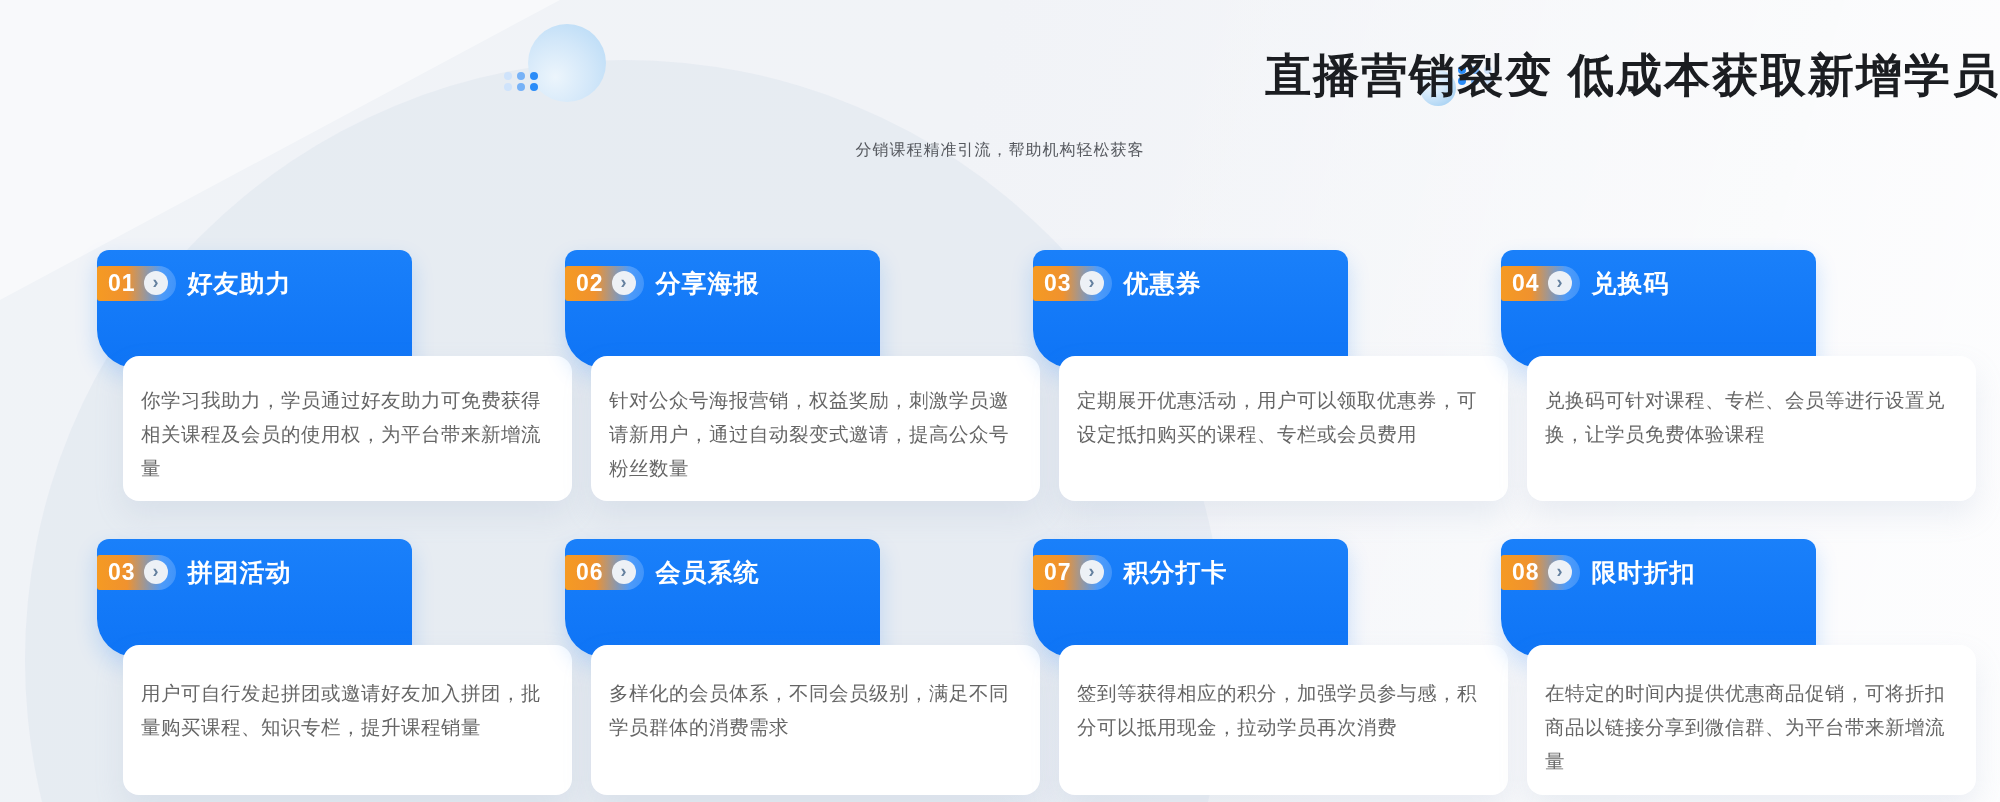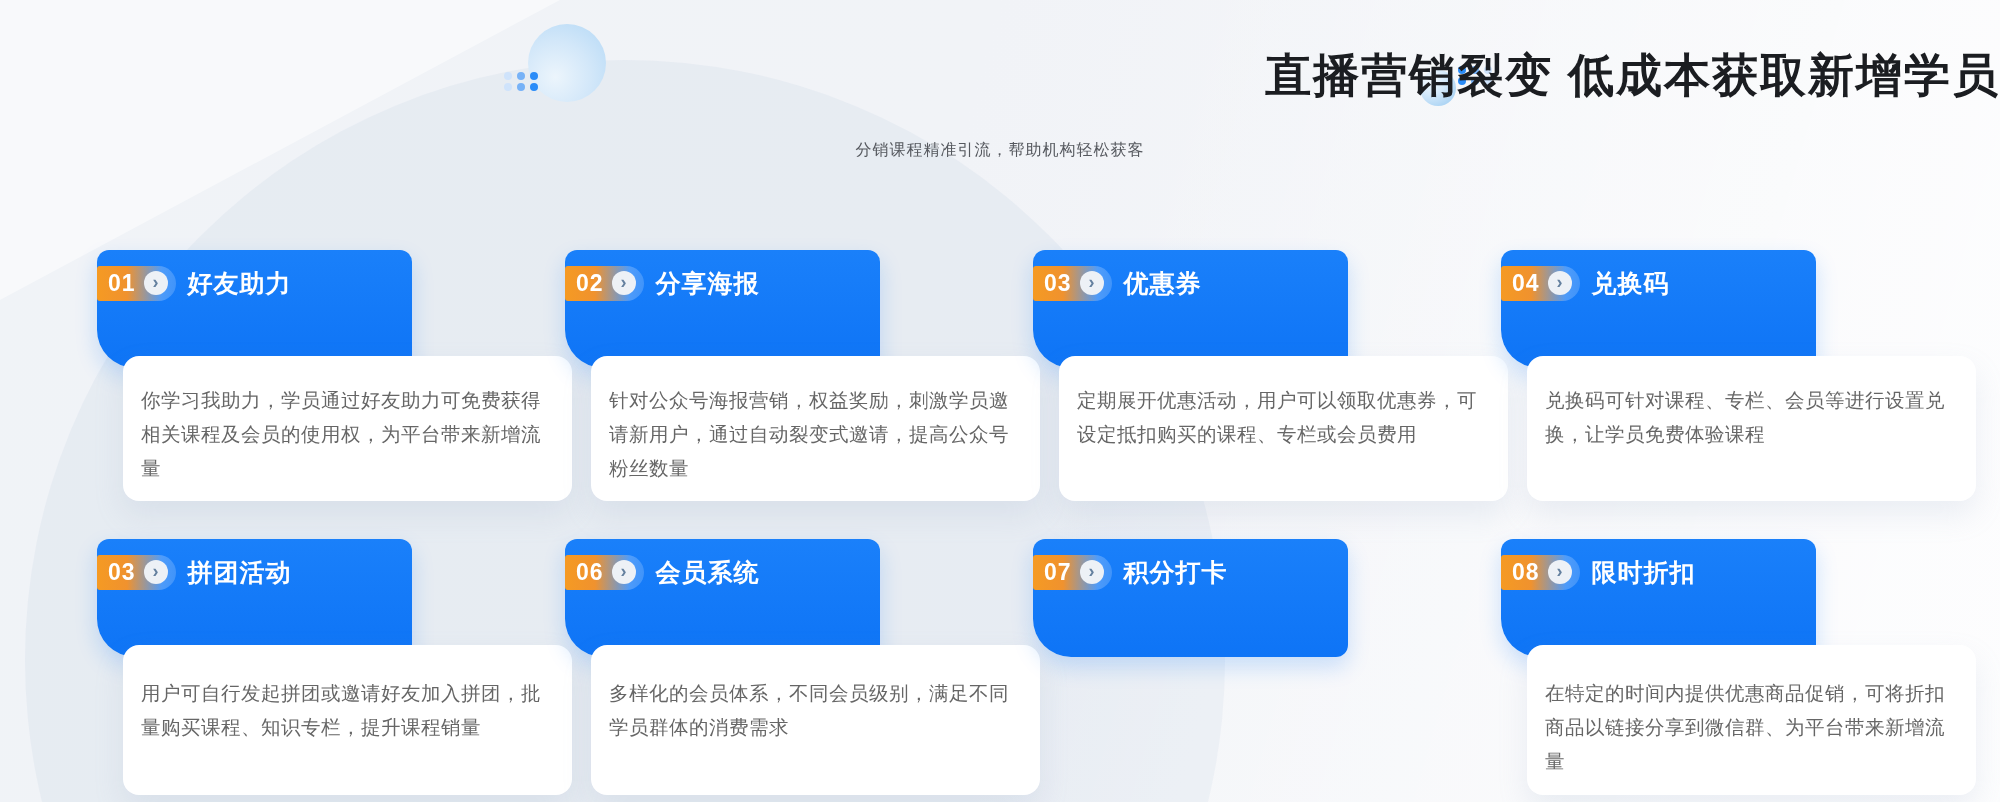--- a/index.html
+++ b/index.html
@@ -238,20 +238,23 @@
     <div class="card">
       <div class="card-back">
         <div class="card-head">
           <div class="badge">
             <span class="num">07</span>
             <span class="chev">›</span>
           </div>
           <div class="head-title">积分打卡</div>
         </div>
       </div>
+      <div class="card-front">
+        <p>签到等获得相应的积分，加强学员参与感，积分可以抵用现金，拉动学员再次消费</p>
+      </div>
     </div>
 
     <div class="card">
       <div class="card-back">
         <div class="card-head">
           <div class="badge">
             <span class="num">08</span>
             <span class="chev">›</span>
           </div>
           <div class="head-title">限时折扣</div>

